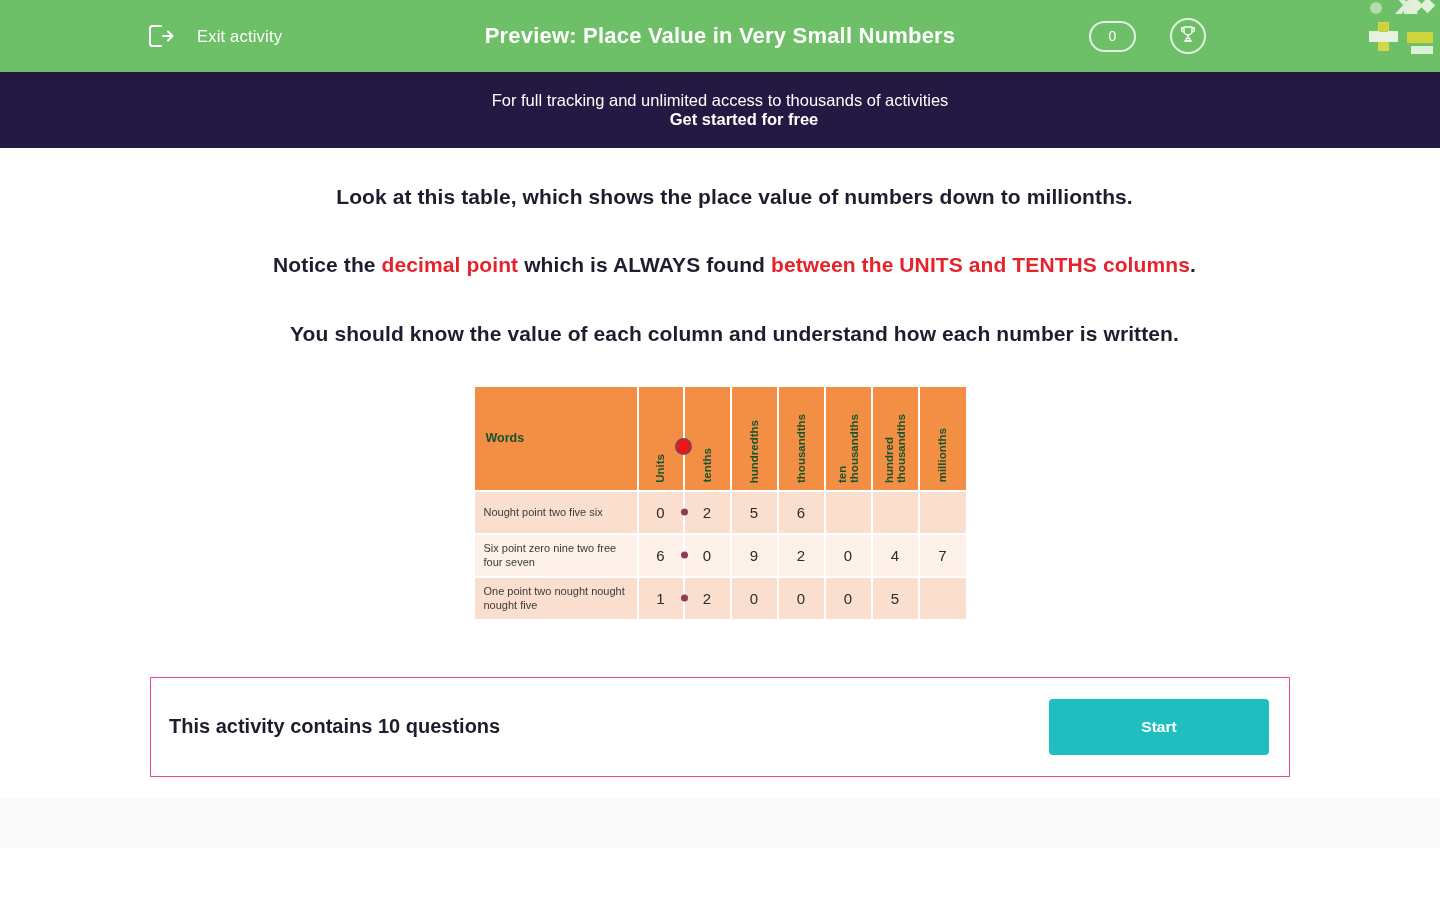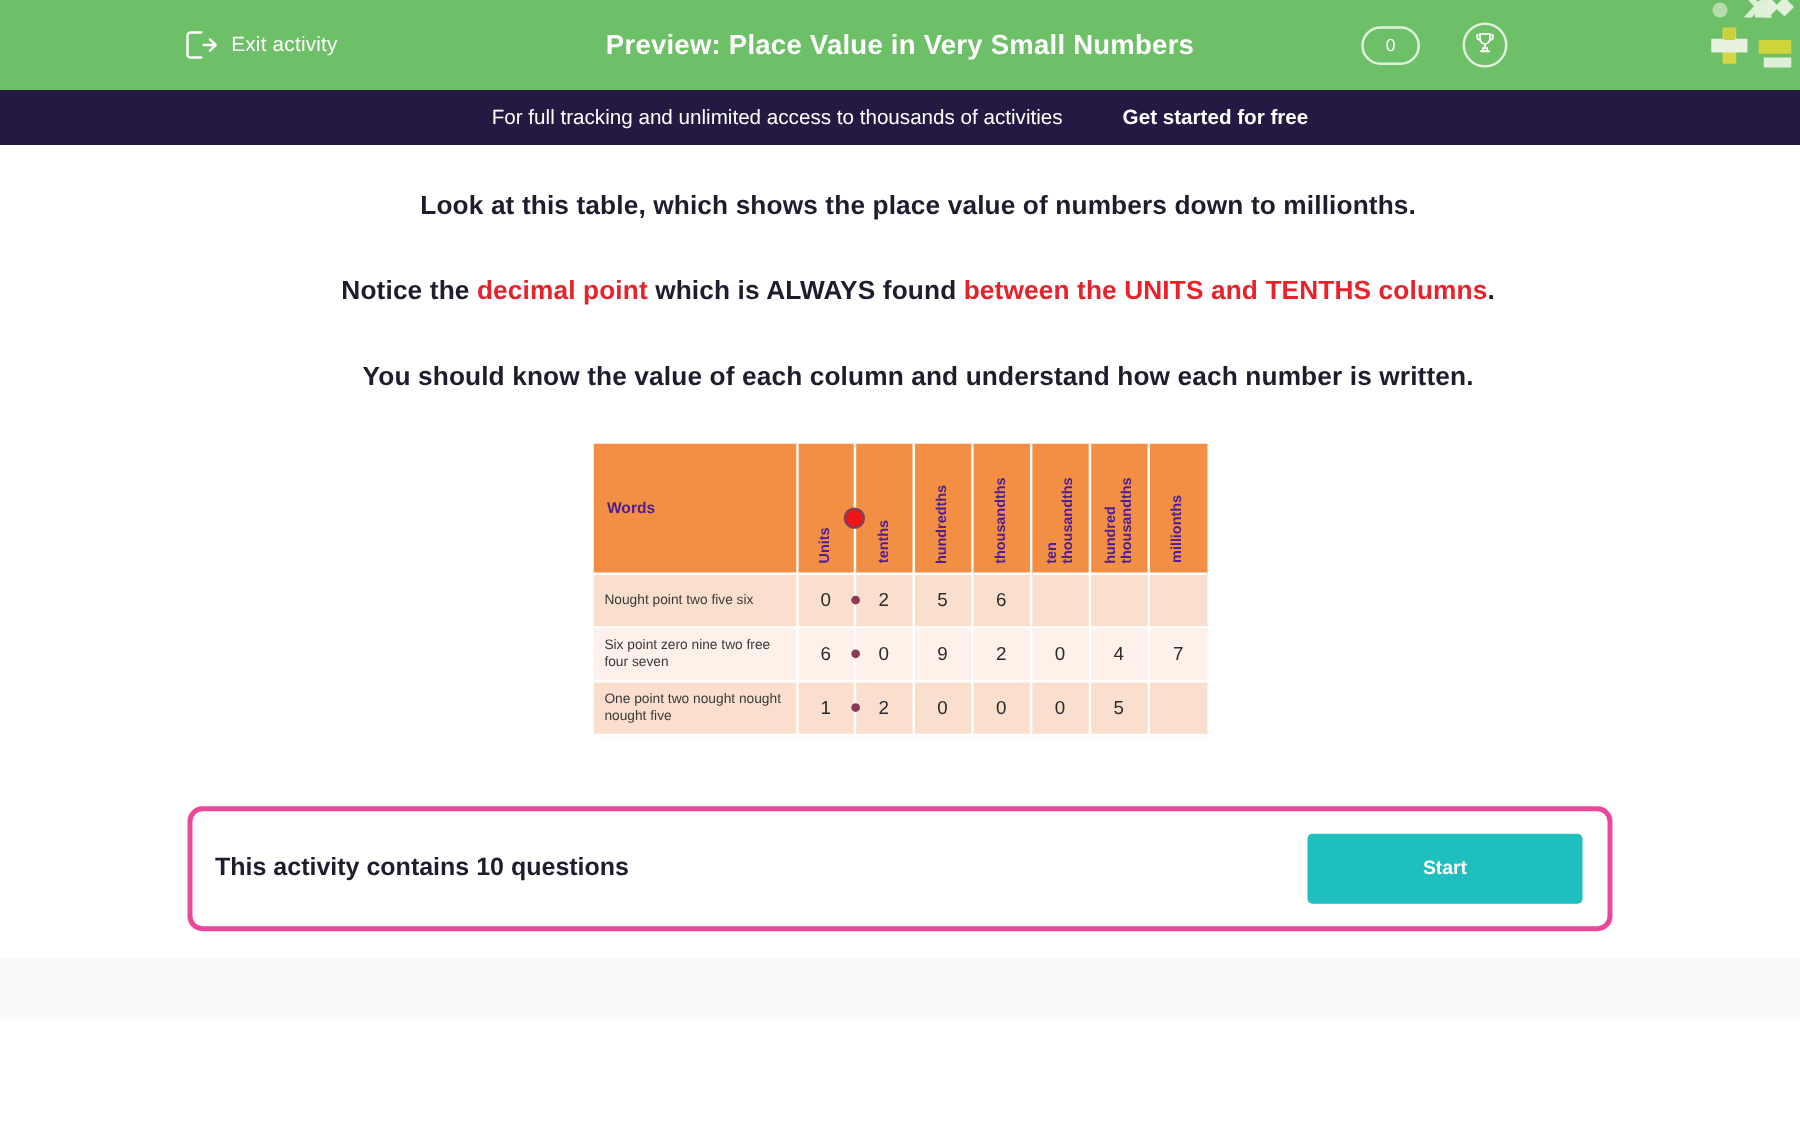--- a/index.html
+++ b/index.html
@@ -17,21 +17,21 @@
     background: #6dc067;
     display: flex;
     align-items: center;
     overflow: hidden;
   }
   .exit-btn {
     position: absolute;
     left: 148px;
     display: flex;
     align-items: center;
-    gap: 11px;
+    gap: 23px;
     color: #ffffff;
     cursor: pointer;
   }
   .exit-icon { width: 26px; height: 24px; display: block; }
   .exit-label { font-size: 16.5px; letter-spacing: .2px; }
 
   .header-title {
     position: absolute;
     left: 0; right: 0;
     text-align: center;
@@ -58,25 +58,26 @@
     border: 2px solid rgba(255,255,255,.78);
     border-radius: 50%;
     display: flex; align-items: center; justify-content: center;
     cursor: pointer;
   }
 
   .deco { position: absolute; top: 0; right: 0; width: 80px; height: 60px; }
 
   
   .promo {
-    height: 44px;
+    height: 76px;
     background: #231942;
     display: flex; align-items: center; justify-content: center;
     color: #ffffff;
     font-size: 16.5px;
+    flex-direction: column;
   }
   .promo b { font-weight: bold; margin-left: 5px; padding-left: 43px; }
 
   
   .main { background: #ffffff; padding-top: 36px; }
   .lines { text-align: center; }
   .line {
     font-size: 21px;
     color: #1d1d2e;
     font-weight: bold;
@@ -97,21 +98,21 @@
     table-layout: fixed;
     position: relative;
   }
   .pvtable td, .pvtable th { border-right: 2px solid #ffffff; border-bottom: 2px solid #ffffff; }
   .pvtable tr > *:last-child { border-right: none; }
 
   thead th {
     background: #f28f44;
     height: 105px;
     vertical-align: bottom;
-    color: #4c1d95;
+    color: #14532d;
     position: relative;
     padding: 0;
   }
   th.words-head {
     vertical-align: middle;
     text-align: left;
     padding-left: 11px;
     font-size: 12.5px;
     font-weight: bold;
   }
@@ -161,22 +162,22 @@
     background: #8c3b55;
     left: -4px;
     top: 50%;
     transform: translateY(-50%);
   }
 
   
   .card-wrap { display: flex; justify-content: center; margin-top: 56px; }
   .card {
     width: 1140px; height: 100px;
-    border: 4px solid #ec4899;
-    border-radius: 12px;
+    border: 1px solid #ec4899;
+    border-radius: 0;
     background: #ffffff;
     display: flex; align-items: center; justify-content: space-between;
     padding: 0 20px 0 18px;
   }
   .card-text { font-size: 20px; font-weight: bold; color: #1d1d2e; }
   .start-btn {
     width: 220px; height: 56px;
     background: #1fbfc0;
     color: #ffffff;
     border: none; border-radius: 4px;

